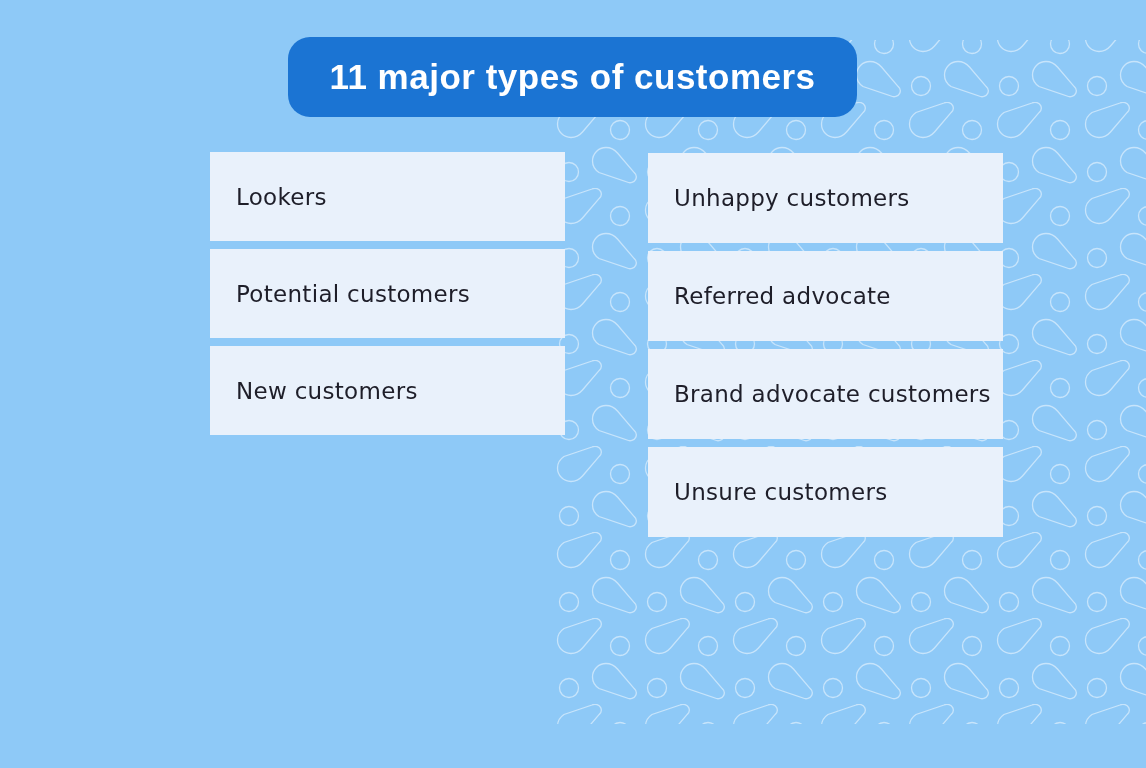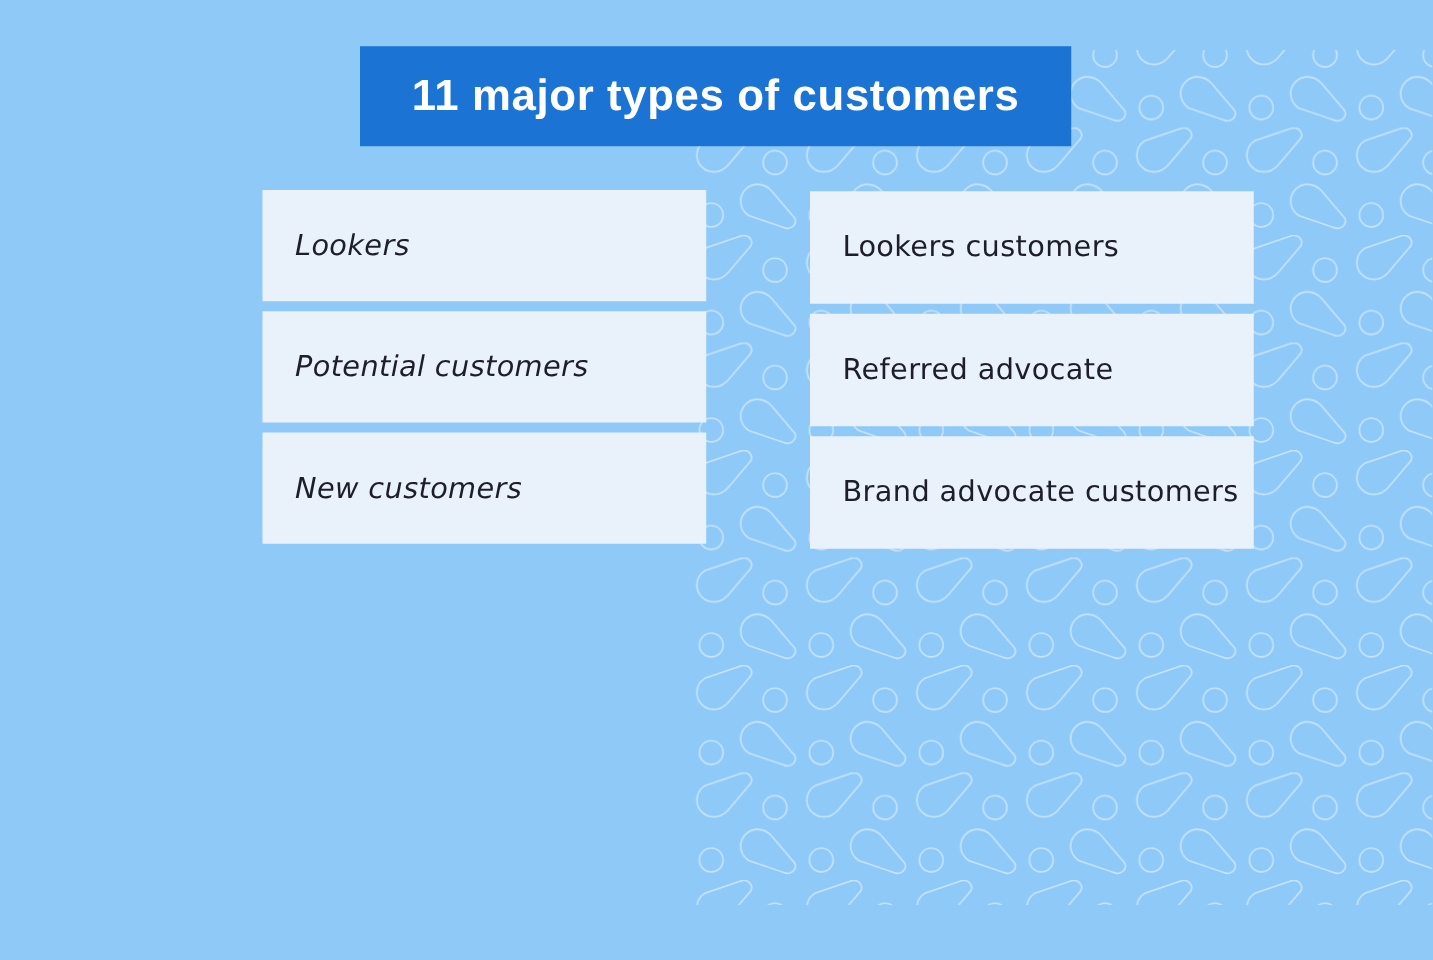--- a/index.html
+++ b/index.html
@@ -30,40 +30,40 @@
   .banner {
     position: absolute;
     left: 288px;
     top: 37px;
     width: 569px;
     height: 80px;
     background: #1b74d3;
     display: flex;
     align-items: center;
     justify-content: center;
+    border-radius: 22px;
   }
   .banner-title {
     margin: 0;
     color: #ffffff;
     font-family: "Liberation Sans", sans-serif;
     font-size: 35px;
     font-weight: 800;
     letter-spacing: 0.5px;
   }
   .column {
     position: absolute;
     width: 355px;
     display: flex;
     flex-direction: column;
     gap: 8px;
   }
   .column-left {
     left: 210px;
     top: 152px;
-    font-style: italic;
   }
   .column-right {
     left: 648px;
     top: 153px;
   }
   .card {
     height: 89px;
     background: #e9f1fb;
     display: flex;
     align-items: center;
@@ -112,21 +112,24 @@
   <div class="card">
     <span class="card-label">Potential customers</span>
   </div>
   <div class="card">
     <span class="card-label">New customers</span>
   </div>
 </div>
 
 <div class="column column-right">
   <div class="card">
-    <span class="card-label">Lookers customers</span>
+    <span class="card-label">Unhappy customers</span>
   </div>
   <div class="card">
     <span class="card-label">Referred advocate</span>
   </div>
   <div class="card">
     <span class="card-label">Brand advocate customers</span>
   </div>
+  <div class="card">
+    <span class="card-label">Unsure customers</span>
+  </div>
 </div>
 
 </body></html>

